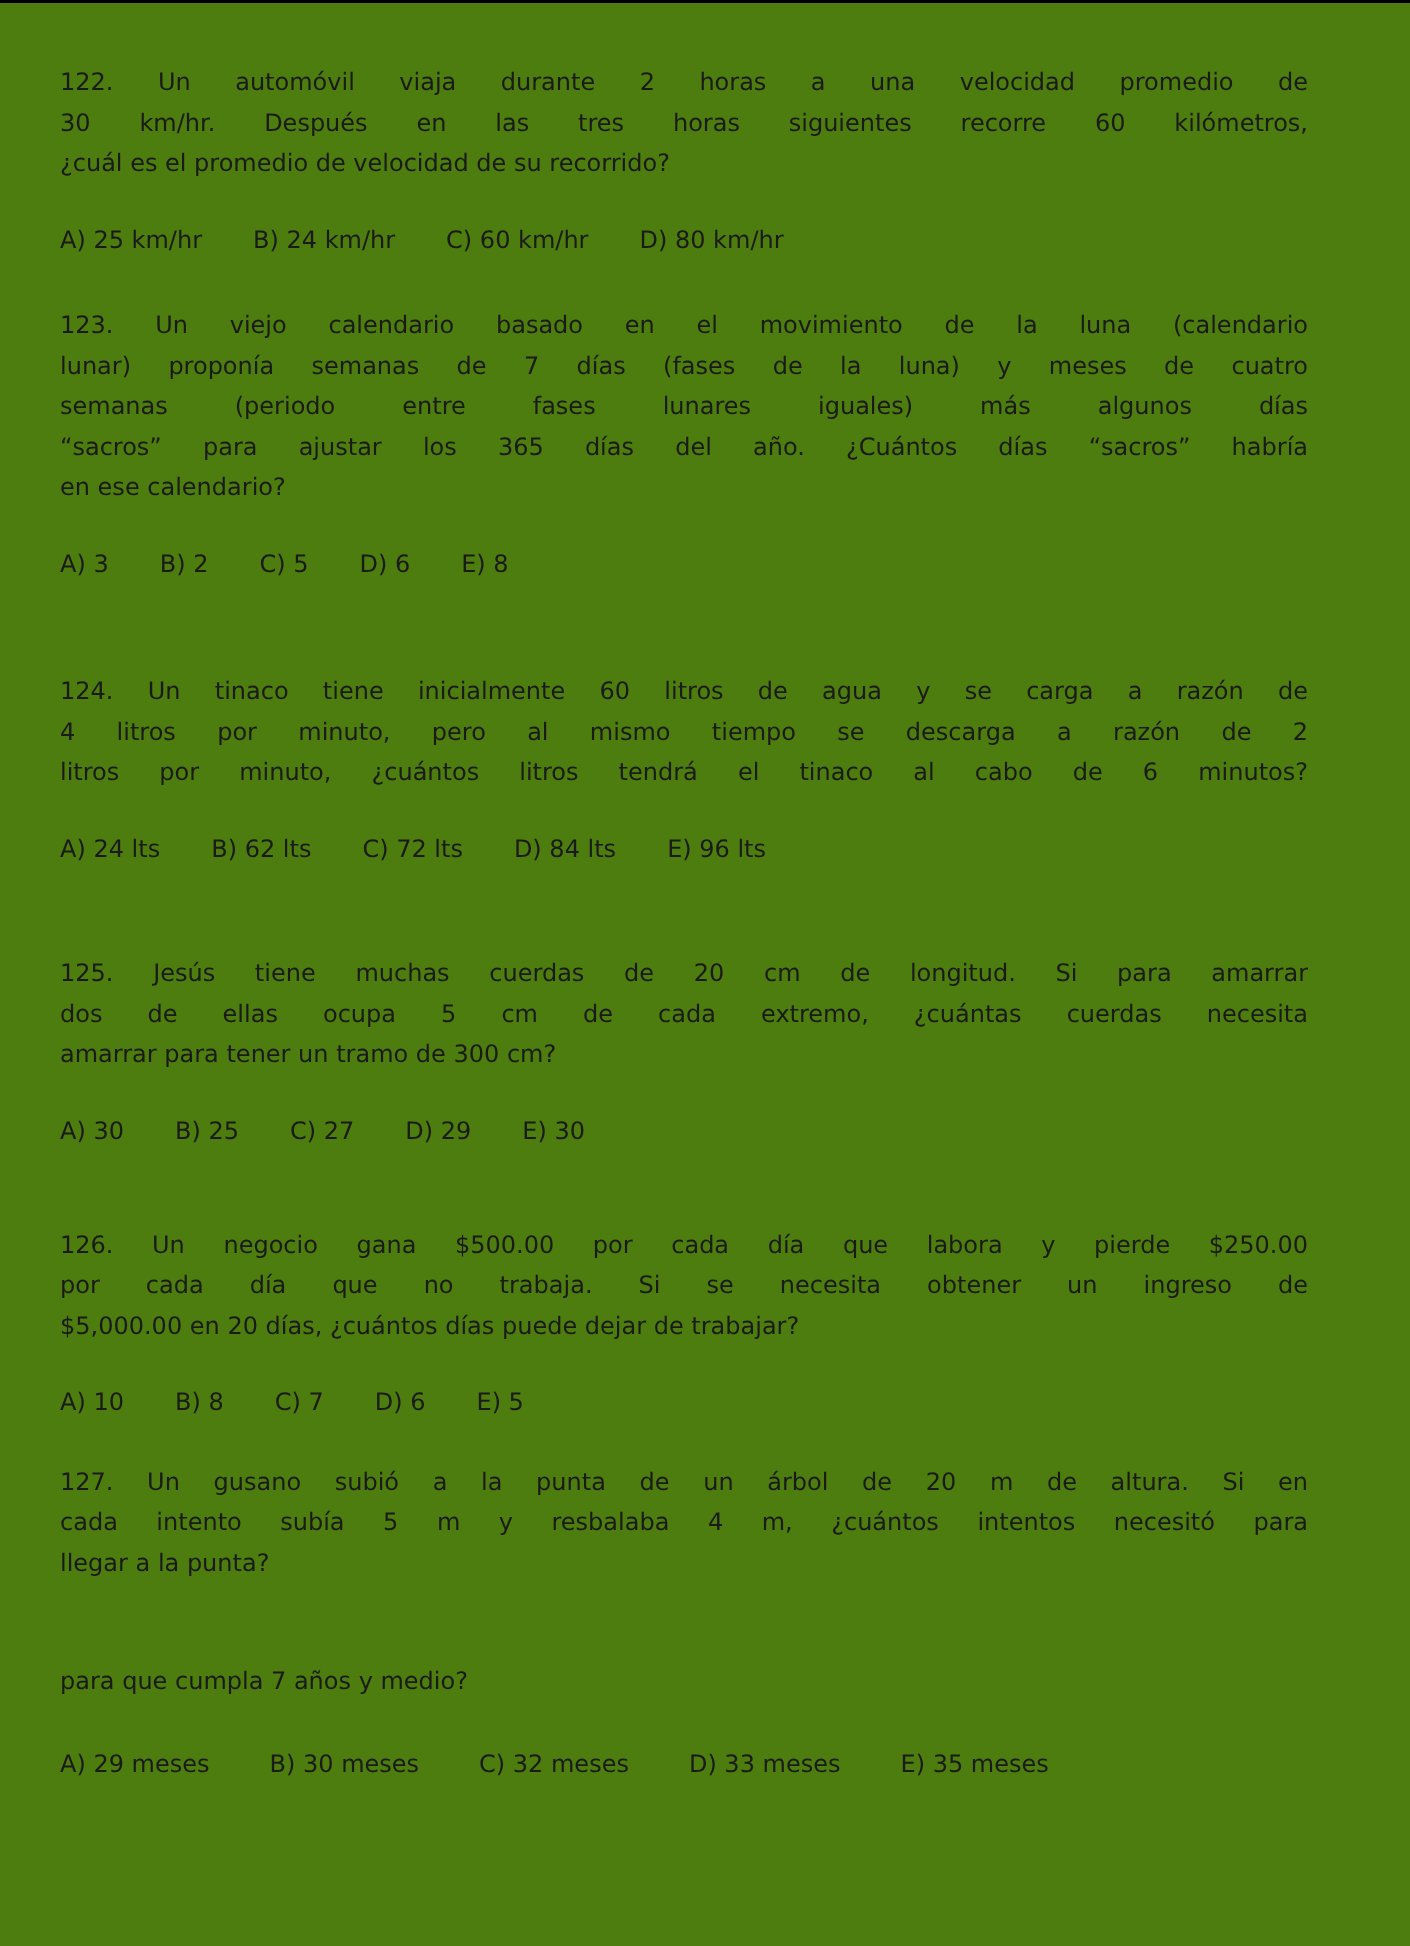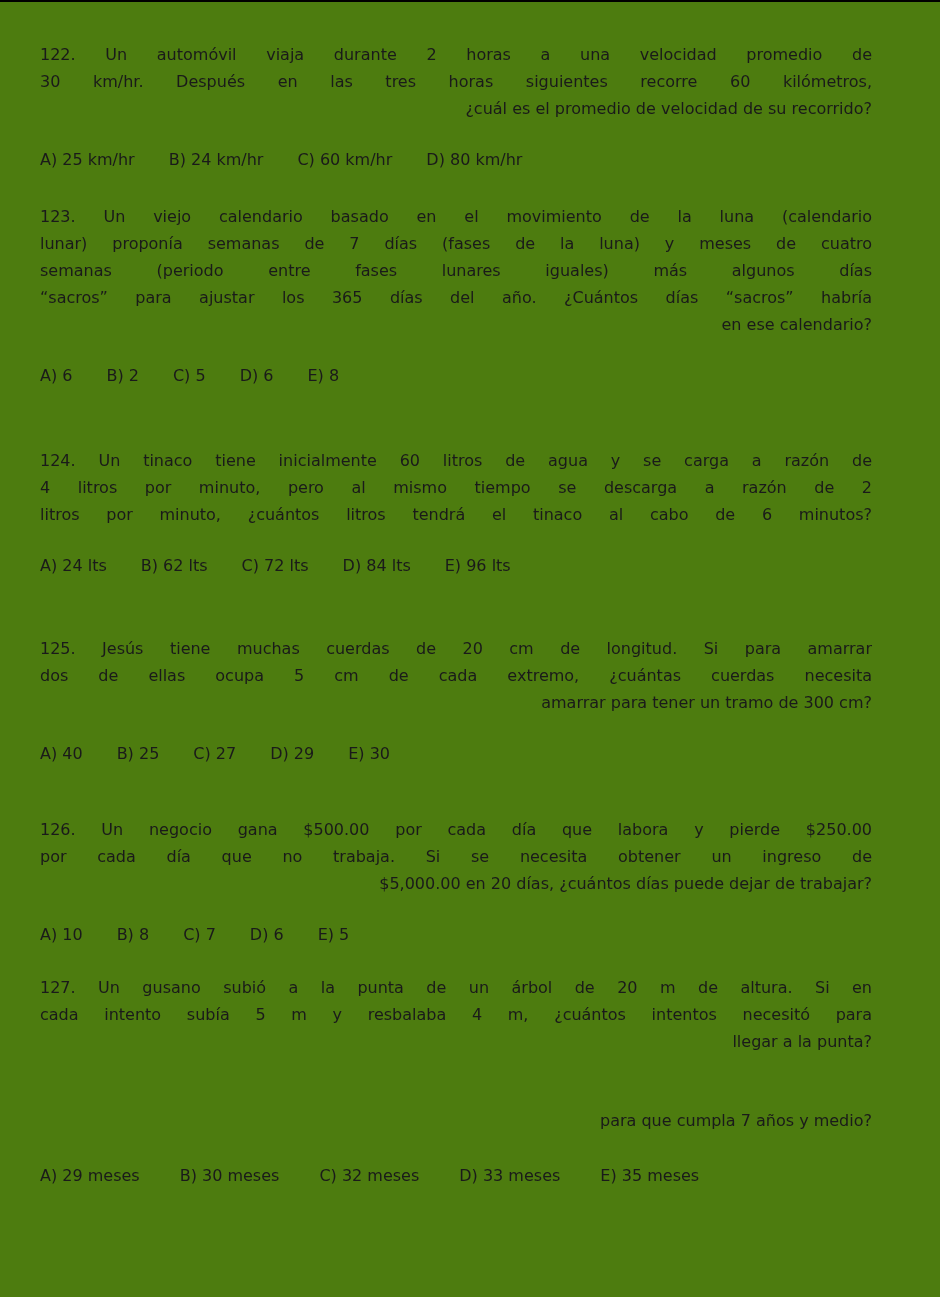--- a/index.html
+++ b/index.html
@@ -33,21 +33,21 @@
   
   .jl {
     text-align: justify;
     text-align-last: justify;
     white-space: normal;
     height: 27px;
     overflow: hidden;
   }
   
   .ll {
-    text-align: right;
+    text-align: left;
     height: 27px;
     overflow: hidden;
   }
   .opts {
     display: flex;
     align-items: baseline;
     gap: 34px;
     margin-top: 24px;
     white-space: nowrap;
   }
@@ -76,21 +76,21 @@
 
     <section class="q" style="margin-bottom:58px">
       <div class="para">
         <div class="jl">123. Un viejo calendario basado en el movimiento de la luna (calendario</div>
         <div class="jl">lunar) proponía semanas de 7 días (fases de la luna) y meses de cuatro</div>
         <div class="jl">semanas (periodo entre fases lunares iguales) más algunos días</div>
         <div class="jl">“sacros” para ajustar los 365 días del año. ¿Cuántos días “sacros” habría</div>
         <div class="ll">en ese calendario?</div>
       </div>
       <div class="opts">
-        <span class="opt">A) 6</span>
+        <span class="opt">A) 3</span>
         <span class="opt">B) 2</span>
         <span class="opt">C) 5</span>
         <span class="opt">D) 6</span>
         <span class="opt">E) 8</span>
       </div>
     </section>
 
     <section class="q" style="margin-bottom:56px">
       <div class="para">
         <div class="jl">124. Un tinaco tiene inicialmente 60 litros de agua y se carga a razón de</div>
@@ -106,21 +106,21 @@
       </div>
     </section>
 
     <section class="q" style="margin-bottom:49px">
       <div class="para">
         <div class="jl">125. Jesús tiene muchas cuerdas de 20 cm de longitud. Si para amarrar</div>
         <div class="jl">dos de ellas  ocupa 5 cm de cada extremo, ¿cuántas cuerdas necesita</div>
         <div class="ll">amarrar para tener un tramo de 300 cm?</div>
       </div>
       <div class="opts">
-        <span class="opt">A) 40</span>
+        <span class="opt">A) 30</span>
         <span class="opt">B) 25</span>
         <span class="opt">C) 27</span>
         <span class="opt">D) 29</span>
         <span class="opt">E) 30</span>
       </div>
     </section>
 
     <section class="q" style="margin-bottom:26px">
       <div class="para">
         <div class="jl">126. Un negocio gana $500.00 por cada día que labora y pierde $250.00</div>

